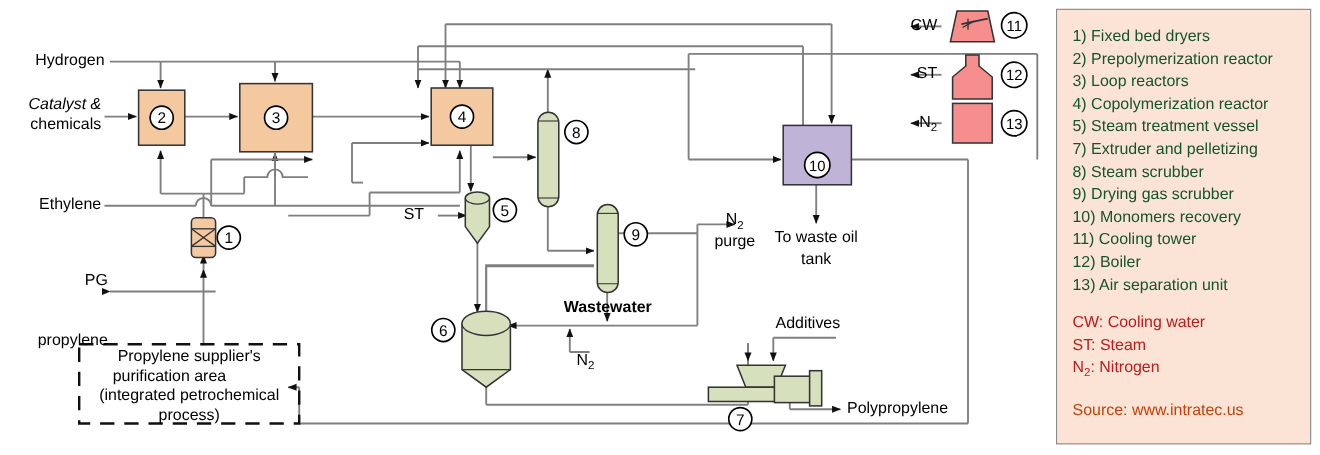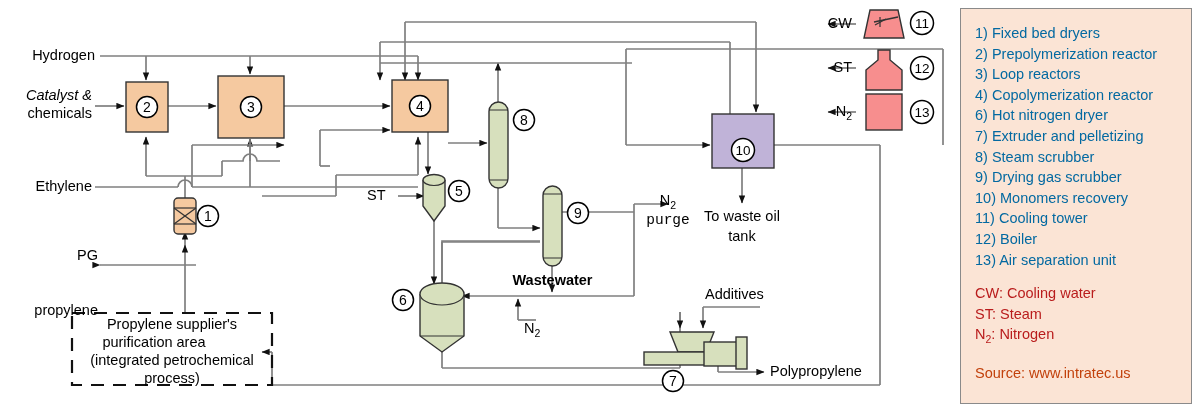--- a/index.html
+++ b/index.html
@@ -38,21 +38,21 @@
     box-sizing:border-box;
     padding:14px 0 0 14px;
   }
   #legend ol{
     list-style:none;
     margin:0;padding:0;
   }
   #legend li{
     font-family:"Liberation Sans", sans-serif;
     font-size:14.5px;
-    color:#0369a1;
+    color:#14532d;
     line-height:20.6px;
     white-space:nowrap;
   }
   .legend-gap{height:13px;}
   .abbr{
     font-family:"Liberation Sans", sans-serif;
     font-size:14.5px;
     color:#b91c1c;
     line-height:20.6px;
     white-space:nowrap;
@@ -429,21 +429,21 @@
   <div class="lbl rt" style="left:0px;top:105px;width:92px;">chemicals</div>
 
   <div class="lbl rt" style="left:0px;top:178px;width:92px;">Ethylene</div>
 
   <div class="lbl rt" style="left:0px;top:247px;width:98px;">PG</div>
   <div class="lbl rt" style="left:0px;top:265px;width:98px;margin-top:37px;">propylene</div>
 
   <div class="lbl" style="left:367px;top:187px;">ST</div>
 
   <div class="lbl ctr" style="left:638px;top:192px;width:60px;"><span>N</span><sub>2</sub></div>
-  <div class="lbl ctr" style="left:638px;top:212px;width:60px;font-family:Liberation Mono, monospace;">purge</div>
+  <div class="lbl ctr" style="left:638px;top:212px;width:60px;">purge</div>
 
   <div class="lbl ctr" style="left:682px;top:208px;width:120px;">To waste oil</div>
   <div class="lbl ctr" style="left:682px;top:228px;width:120px;">tank</div>
 
   <div class="lbl ctr" style="left:490px;top:272px;width:125px;font-weight:bold;">Wastewater</div>
 
   <div class="lbl" style="left:524px;top:320px;"><span>N</span><sub>2</sub></div>
 
   <div class="lbl" style="left:705px;top:286px;">Additives</div>
 
@@ -457,21 +457,21 @@
   <div class="lbl ctr" style="left:74px;top:334px;width:160px;">purification area</div>
   <div class="lbl ctr" style="left:68px;top:352px;width:208px;">(integrated petrochemical</div>
   <div class="lbl ctr" style="left:74px;top:370px;width:196px;">process)</div>
 
   <div id="legend">
     <ol>
       <li>1) Fixed bed dryers</li>
       <li>2) Prepolymerization reactor</li>
       <li>3) Loop reactors</li>
       <li>4) Copolymerization reactor</li>
-      <li>6) Hot nitrogen dryer</li>
+      <li>5) Steam treatment vessel</li>
       <li>7) Extruder and pelletizing</li>
       <li>8) Steam scrubber</li>
       <li>9) Drying gas scrubber</li>
       <li>10) Monomers recovery</li>
       <li>11) Cooling tower</li>
       <li>12) Boiler</li>
       <li>13) Air separation unit</li>
     </ol>
     <div class="legend-gap"></div>
     <div class="abbr"><span>CW</span><span>: Cooling water</span></div>

